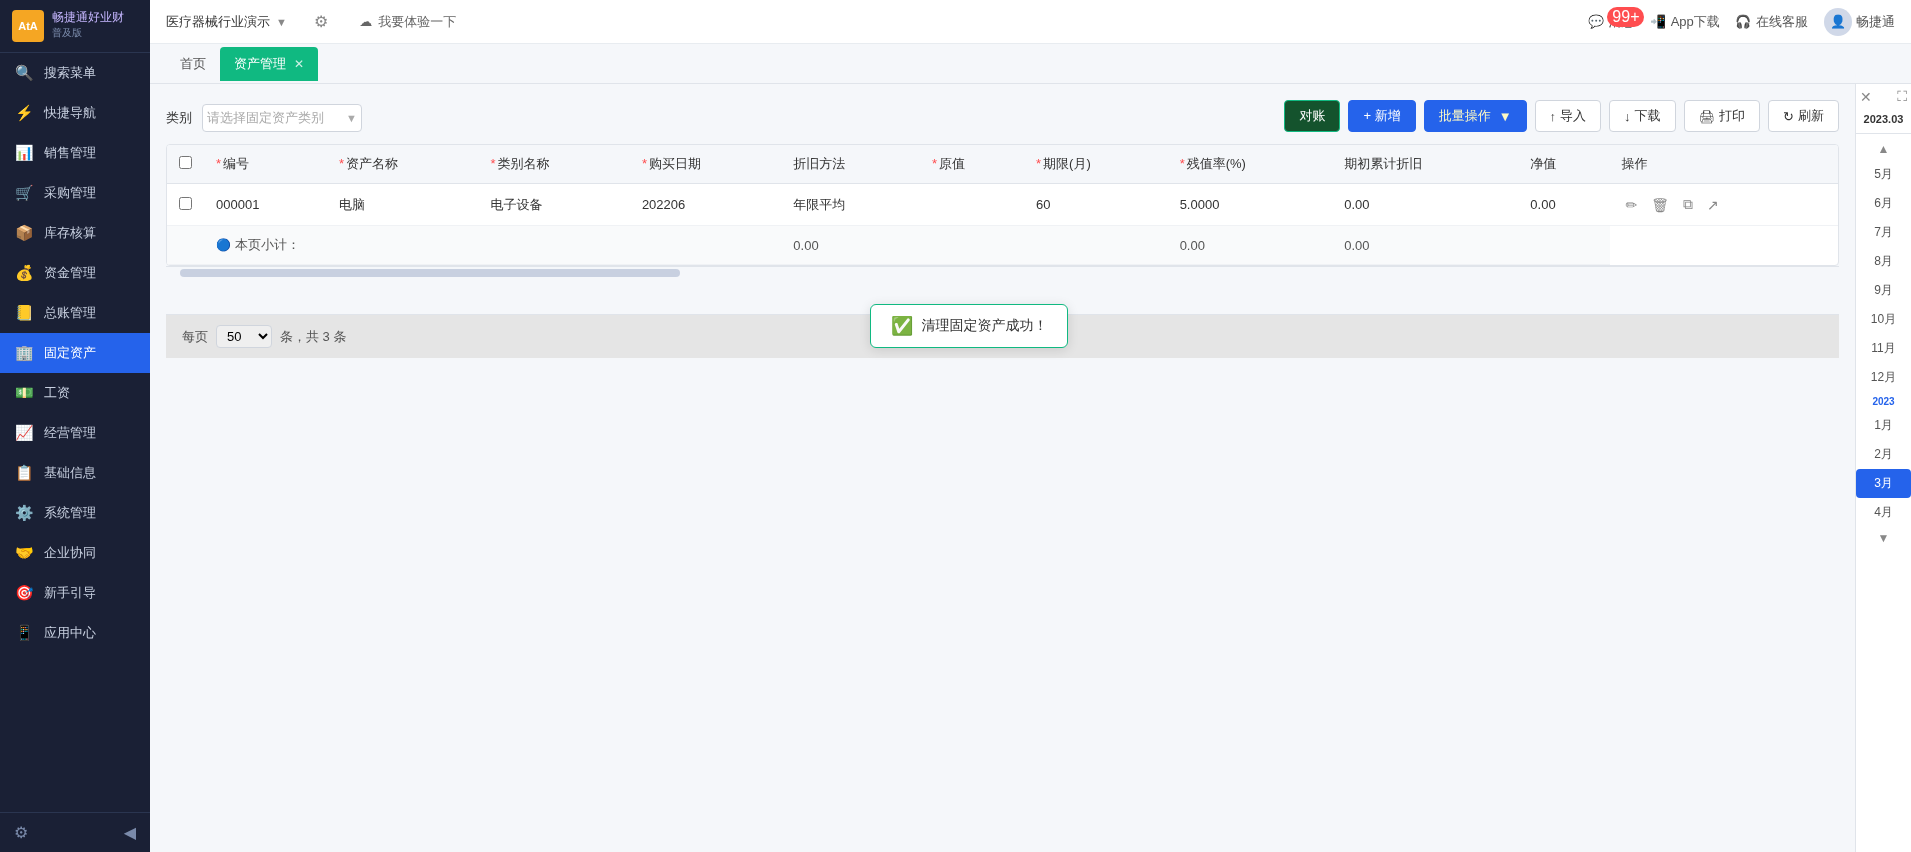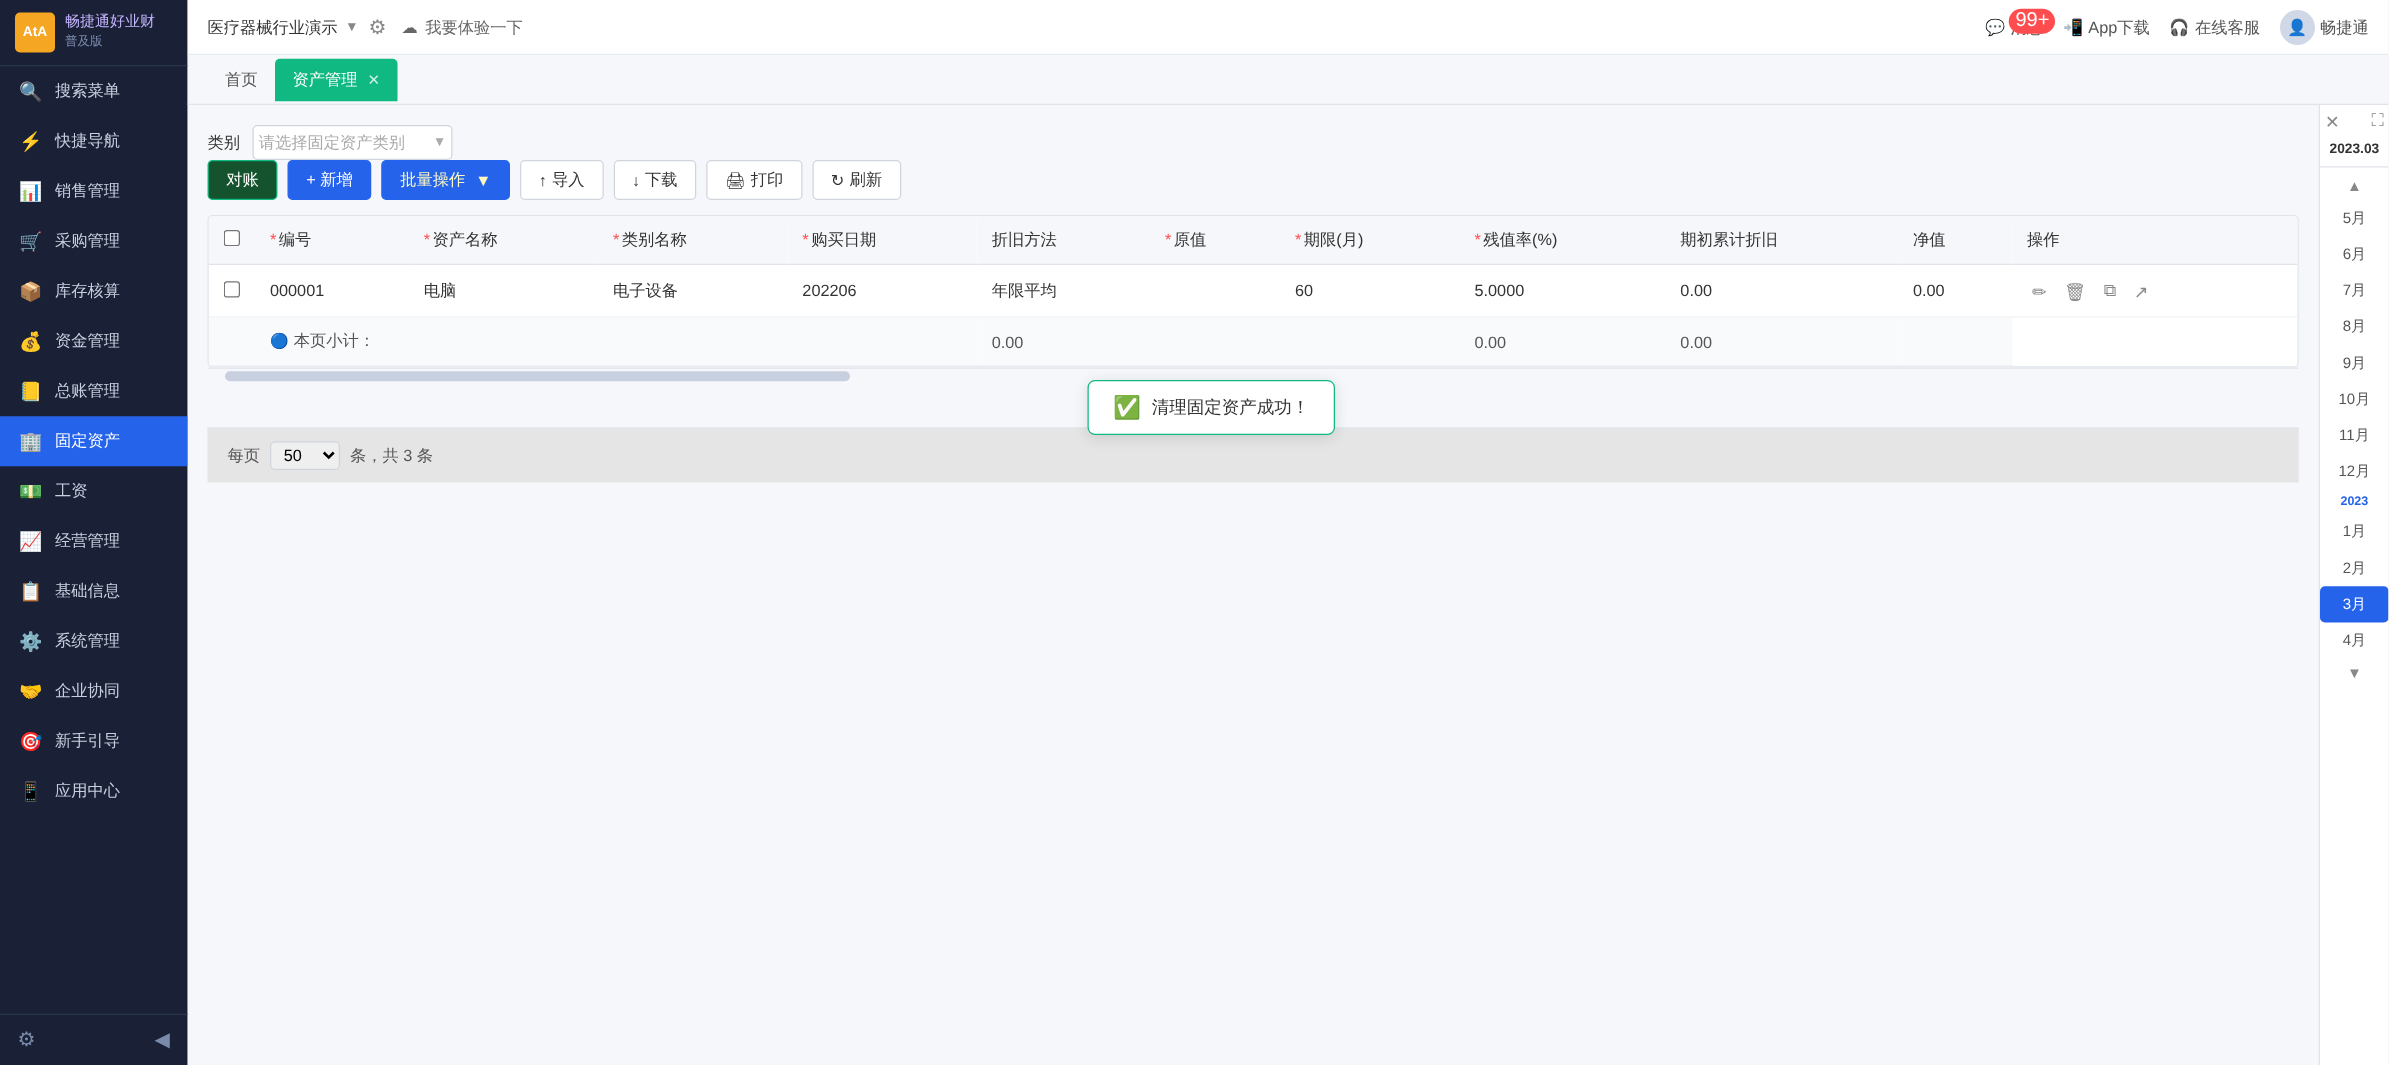--- a/index.html
+++ b/index.html
@@ -63,21 +63,21 @@
     }
 
     
     .topbar {
       height: 44px;
       background: #fff;
       display: flex;
       align-items: center;
       padding: 0 16px;
       border-bottom: 1px solid #e8ecf0;
-      gap: 4px;
+      gap: 23px;
       flex-shrink: 0;
     }
     .topbar-company {
       display: flex; align-items: center; gap: 6px;
       font-size: 13px; color: #333; cursor: pointer;
     }
     .topbar-gear { color: #888; cursor: pointer; font-size: 16px; margin-left: 4px; }
     .topbar-experience {
       display: flex; align-items: center; gap: 6px;
       font-size: 13px; color: #666; margin-left: 8px;
@@ -145,23 +145,22 @@
       border-bottom: 2px solid transparent;
       margin-bottom: -2px;
     }
     .sub-tab.active {
       color: #2563eb; border-bottom: 2px solid #2563eb;
     }
     .sub-tab-icon { width: 16px; height: 16px; display: flex; align-items: center; justify-content: center; }
 
     
     .toolbar {
-      display: flex; align-items: flex-start; justify-content: space-between;
+      display: flex; align-items: flex-end; justify-content: space-between;
       margin-bottom: 12px;
-      flex-direction: column;
     }
     .toolbar-left { display: flex; align-items: center; gap: 10px; }
     .toolbar-right { display: flex; align-items: center; gap: 8px; }
 
     .filter-label { font-size: 13px; color: #333; }
     .filter-select {
       display: flex; align-items: center; gap: 4px;
       border: 1px solid #d0d5dd; border-radius: 4px;
       padding: 4px 4px; background: #fff; cursor: pointer;
       font-size: 13px; color: #666; min-width: 160px; justify-content: space-between;

